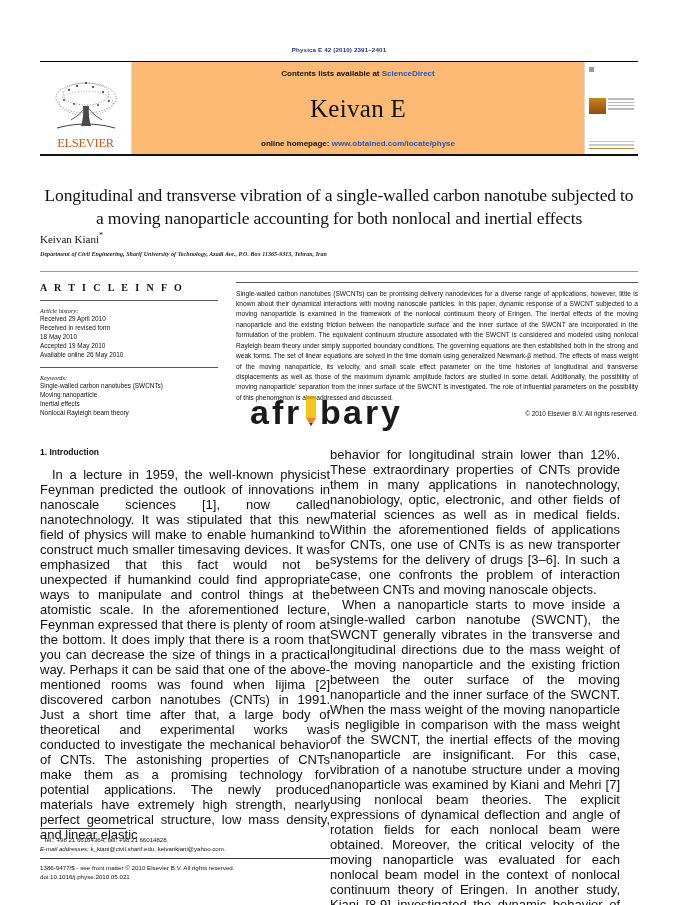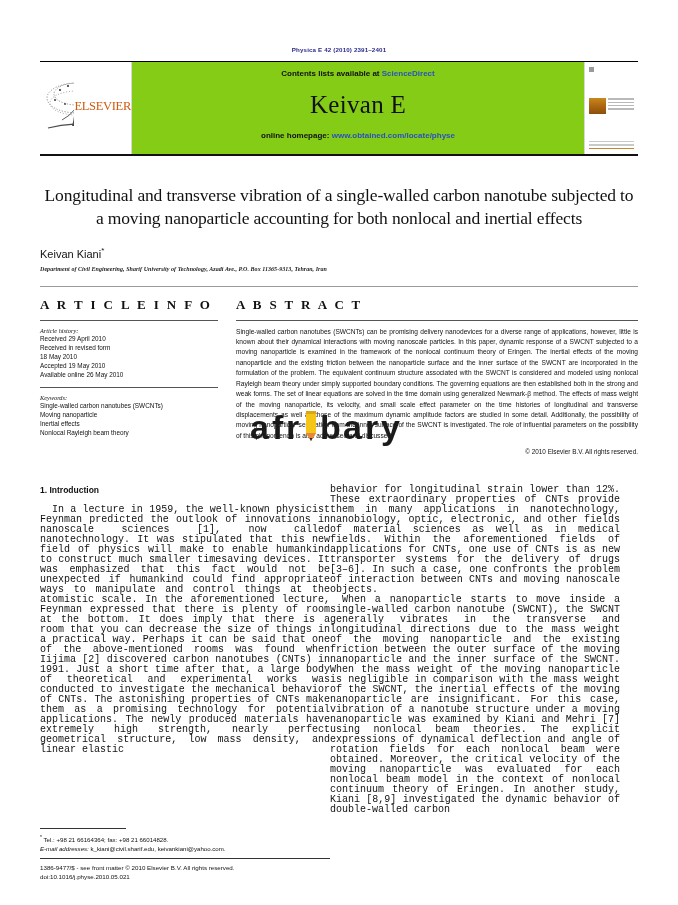--- a/index.html
+++ b/index.html
@@ -42,47 +42,47 @@
     border-bottom: 2.5px solid #111;
     display: flex;
     align-items: stretch;
     height: 92px;
   }
   .mast-logo {
     width: 92px;
     flex: 0 0 92px;
     border-right: 1px solid #d8d8d8;
     display: flex;
-    flex-direction: row;
+    flex-direction: column;
     align-items: center;
     justify-content: flex-end;
     padding-bottom: 3px;
     box-sizing: border-box;
   }
   .tree {
     width: 74px;
     height: 58px;
     position: relative;
     overflow: hidden;
   }
   .elsevier-word {
     font-family: "Liberation Serif", serif;
     font-size: 12.5px;
     color: #d2590f;
     letter-spacing: -.3px;
     font-weight: normal;
   }
   .mast-center {
     flex: 1 1 auto;
-    background: #84cc16;
+    background: #fdba74;
     display: flex;
     flex-direction: column;
     align-items: center;
     justify-content: space-between;
-    padding: 7px 0 14px 0;
+    padding: 7px 0 6px 0;
     box-sizing: border-box;
   }
   .contents-line {
     font-family: "Liberation Sans", sans-serif;
     font-size: 8px;
     font-weight: bold;
     color: #111;
   }
   .contents-line .sd {
     color: #2a52be;
@@ -152,23 +152,23 @@
   .title {
     font-family: "Liberation Serif", serif;
     font-size: 17.5px;
     line-height: 23px;
     color: #111;
     margin-top: 28px;
     letter-spacing: -.15px;
     text-align: center;
   }
   .author {
-    font-family: Liberation Sans, sans-serif;
+    font-family: Liberation Serif, serif;
     font-size: 11px;
-    margin-top: 16px;
+    margin-top: 1px;
     color: #111;
   }
   .author sup {
     font-size: 8px;
   }
   .affiliation {
     font-family: "Liberation Serif", serif;
     font-style: italic;
     font-weight: bold;
     font-size: 6px;
@@ -188,21 +188,21 @@
   .col-info {
     width: 178px;
     flex: 0 0 178px;
   }
   .col-abstract {
     flex: 1 1 auto;
     position: relative;
   }
   .sec-head {
     font-family: "Liberation Serif", serif;
-    font-size: 13px;
+    font-size: 10px;
     font-weight: bold;
     letter-spacing: 2.4px;
     color: #111;
     margin-bottom: 7px;
   }
   .hr-thin {
     border-top: 1px solid #555;
     margin: 0 0 6px 0;
   }
   .hist-label, .kw-label {
@@ -258,23 +258,23 @@
     position: relative;
   }
   .sec-title {
     font-family: "Liberation Sans", sans-serif;
     font-size: 8.5px;
     font-weight: bold;
     color: #111;
     margin-bottom: 10px;
   }
   .para {
-    font-family: Liberation Mono, monospace;
-    font-size: 10px;
-    line-height: 10px;
+    font-family: Liberation Sans, sans-serif;
+    font-size: 13px;
+    line-height: 15px;
     text-align: justify;
     color: #111;
     text-indent: 12px;
     margin: 0 0 0 0;
   }
   .para + .para {
     margin-top: 0;
   }
 
   
@@ -403,21 +403,20 @@
       <div class="hist-line">Available online 26 May 2010</div>
       <div class="hist-sep"></div>
       <div class="kw-label">Keywords:</div>
       <div class="kw-line">Single-walled carbon nanotubes (SWCNTs)</div>
       <div class="kw-line">Moving nanoparticle</div>
       <div class="kw-line">Inertial effects</div>
       <div class="kw-line">Nonlocal Rayleigh beam theory</div>
     </div>
 
     <div class="col-abstract">
-      <div class="sec-head">A B S T R A C T</div>
       <div class="hr-thin"></div>
       <div class="abstract-body">Single-walled carbon nanotubes (SWCNTs) can be promising delivery nanodevices for a diverse range of applications, however, little is known about their dynamical interactions with moving nanoscale particles. In this paper, dynamic response of a SWCNT subjected to a moving nanoparticle is examined in the framework of the nonlocal continuum theory of Eringen. The inertial effects of the moving nanoparticle and the existing friction between the nanoparticle surface and the inner surface of the SWCNT are incorporated in the formulation of the problem. The equivalent continuum structure associated with the SWCNT is considered and modeled using nonlocal Rayleigh beam theory under simply supported boundary conditions. The governing equations are then established both in the strong and weak forms. The set of linear equations are solved in the time domain using generalized Newmark-β method. The effects of mass weight of the moving nanoparticle, its velocity, and small scale effect parameter on the time histories of longitudinal and transverse displacements as well as those of the maximum dynamic amplitude factors are studied in some detail. Additionally, the possibility of moving nanoparticle' separation from the inner surface of the SWCNT is investigated. The role of influential parameters on the possibility of this phenomenon is also addressed and discussed.</div>
       <div class="copyright">© 2010 Elsevier B.V. All rights reserved.</div>
 
       <div class="watermark">
         <svg viewBox="0 0 215 44" width="215" height="44" aria-hidden="true">
           <text x="0" y="34" font-family="Liberation Sans, sans-serif" font-size="34" font-weight="bold" fill="#1a1a1a" letter-spacing="-0.5">a</text>
           <text x="22" y="34" font-family="Liberation Sans, sans-serif" font-size="34" font-weight="bold" fill="#1a1a1a" letter-spacing="-0.5">f</text>
           <text x="36" y="34" font-family="Liberation Sans, sans-serif" font-size="34" font-weight="bold" fill="#1a1a1a" letter-spacing="-0.5">r</text>
           <g>

